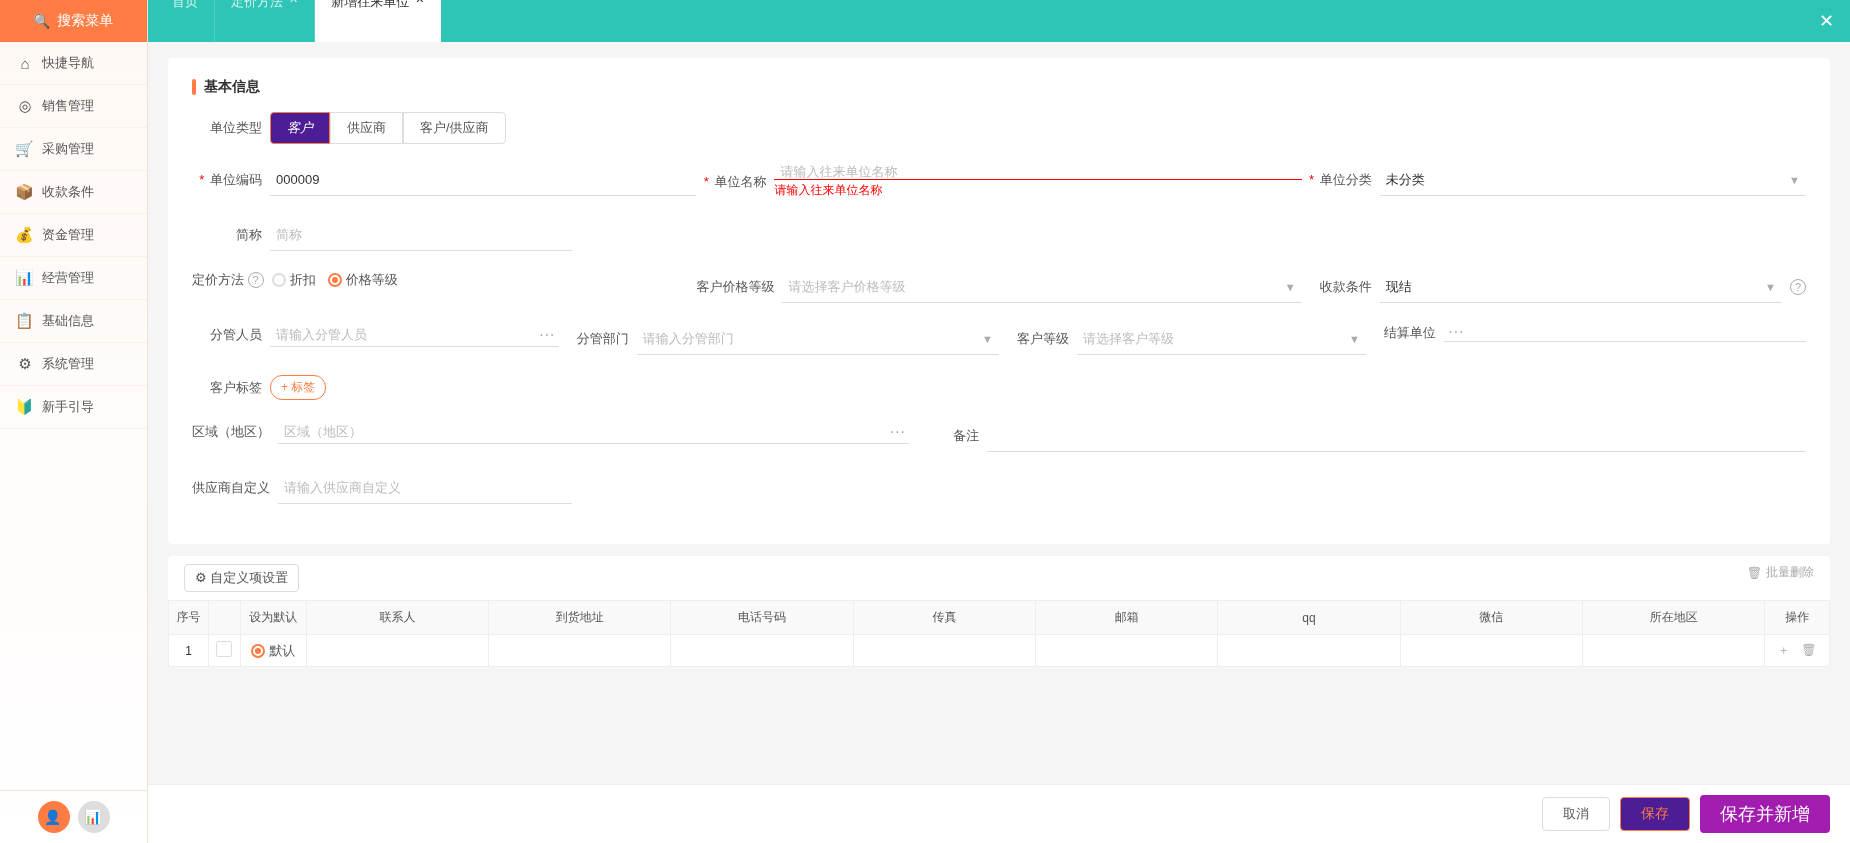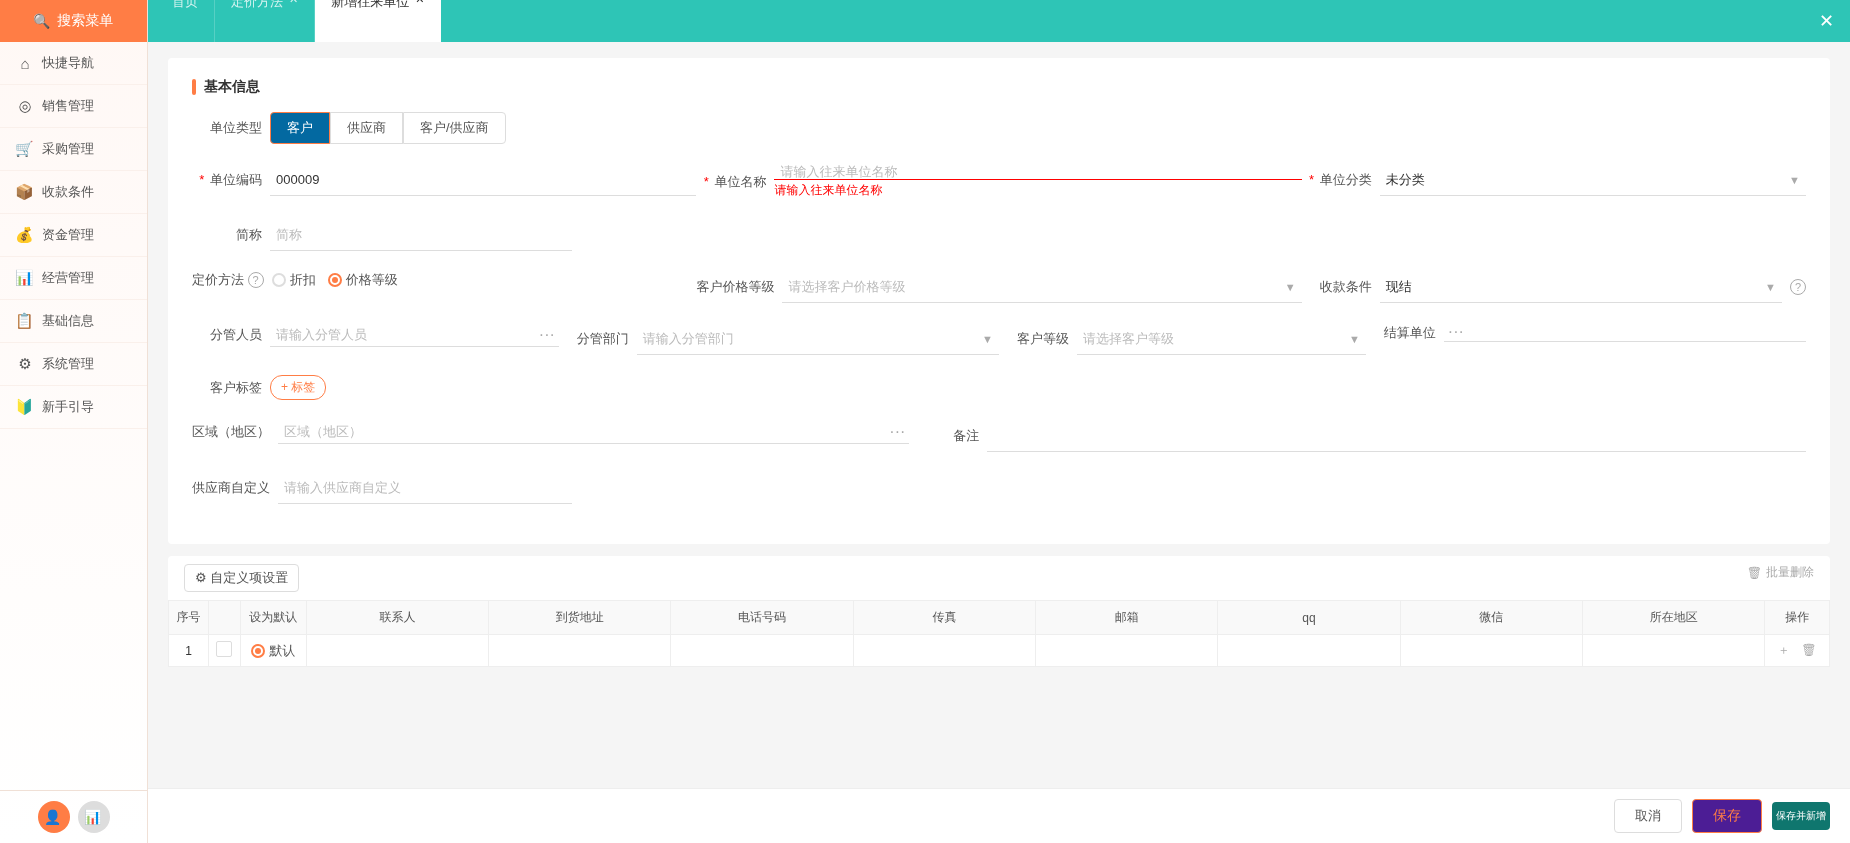--- a/index.html
+++ b/index.html
@@ -185,23 +185,24 @@
     }
     .unit-type-btn {
       padding: 6px 16px;
       border: 1px solid #ddd;
       background: white;
       font-size: 13px;
       cursor: pointer;
       color: #555;
     }
     .unit-type-btn.active {
-      background: #0369a1;
+      background: #4c1d95;
       border-color: #ff7d45;
       color: white;
+      font-style: italic;
     }
     .unit-type-btn:first-child { border-radius: 4px 0 0 4px; }
     .unit-type-btn:last-child { border-radius: 0 4px 4px 0; }
 
     
     .radio-group {
       display: flex;
       align-items: center;
       gap: 12px;
     }
@@ -345,25 +346,25 @@
     .btn-save {
       padding: 7px 20px;
       border: 1px solid #ff7d45;
       background: #4c1d95;
       border-radius: 4px;
       font-size: 14px;
       cursor: pointer;
       color: #ff7d45;
     }
     .btn-save-new {
-      padding: 7px 4px;
+      padding: 7px 20px;
       border: none;
-      background: #0f766e;
+      background: #a21caf;
       border-radius: 4px;
-      font-size: 10px;
+      font-size: 18px;
       cursor: pointer;
       color: white;
     }
 
     .help-icon {
       width: 16px; height: 16px;
       border-radius: 50%;
       border: 1px solid #aaa;
       display: inline-flex;
       align-items: center;

